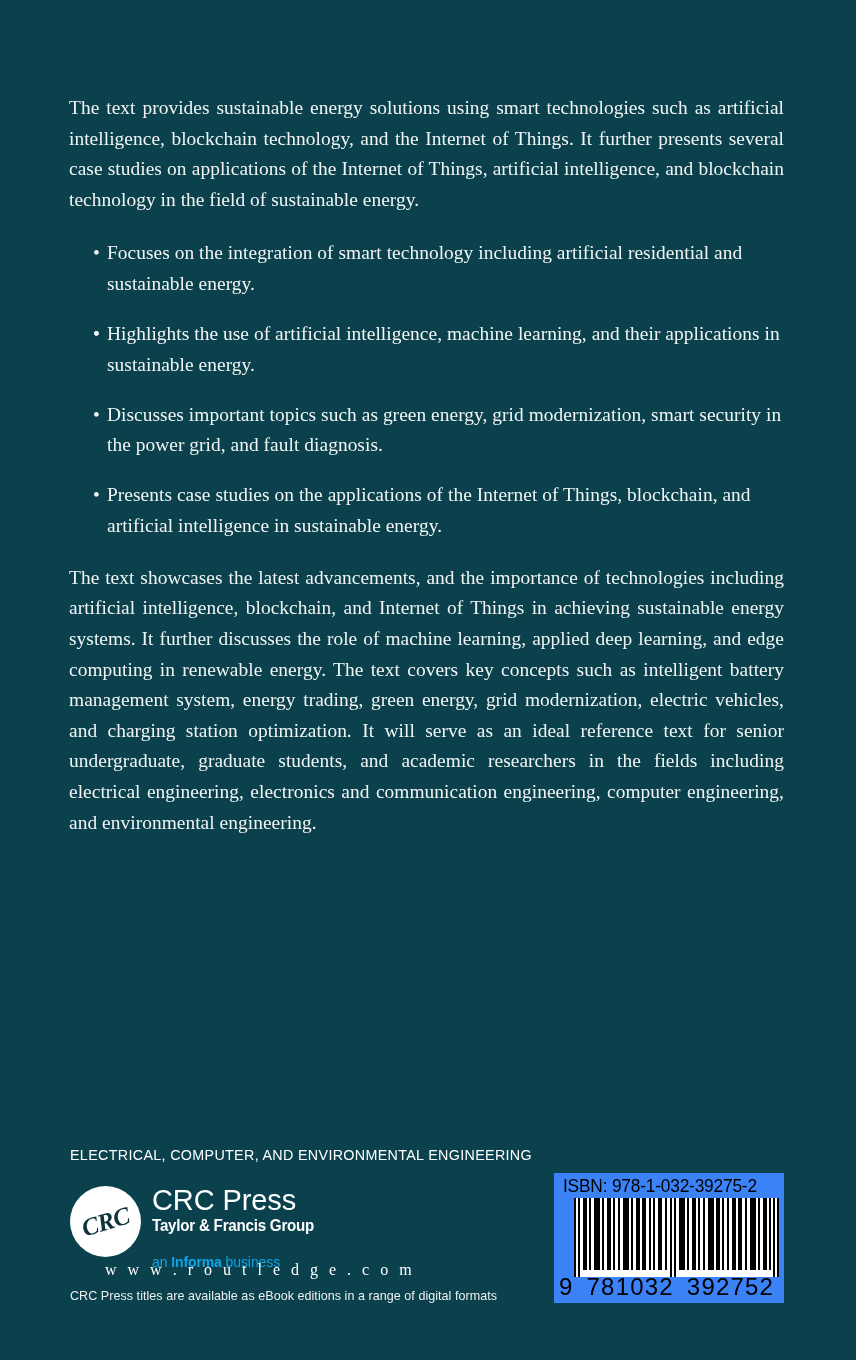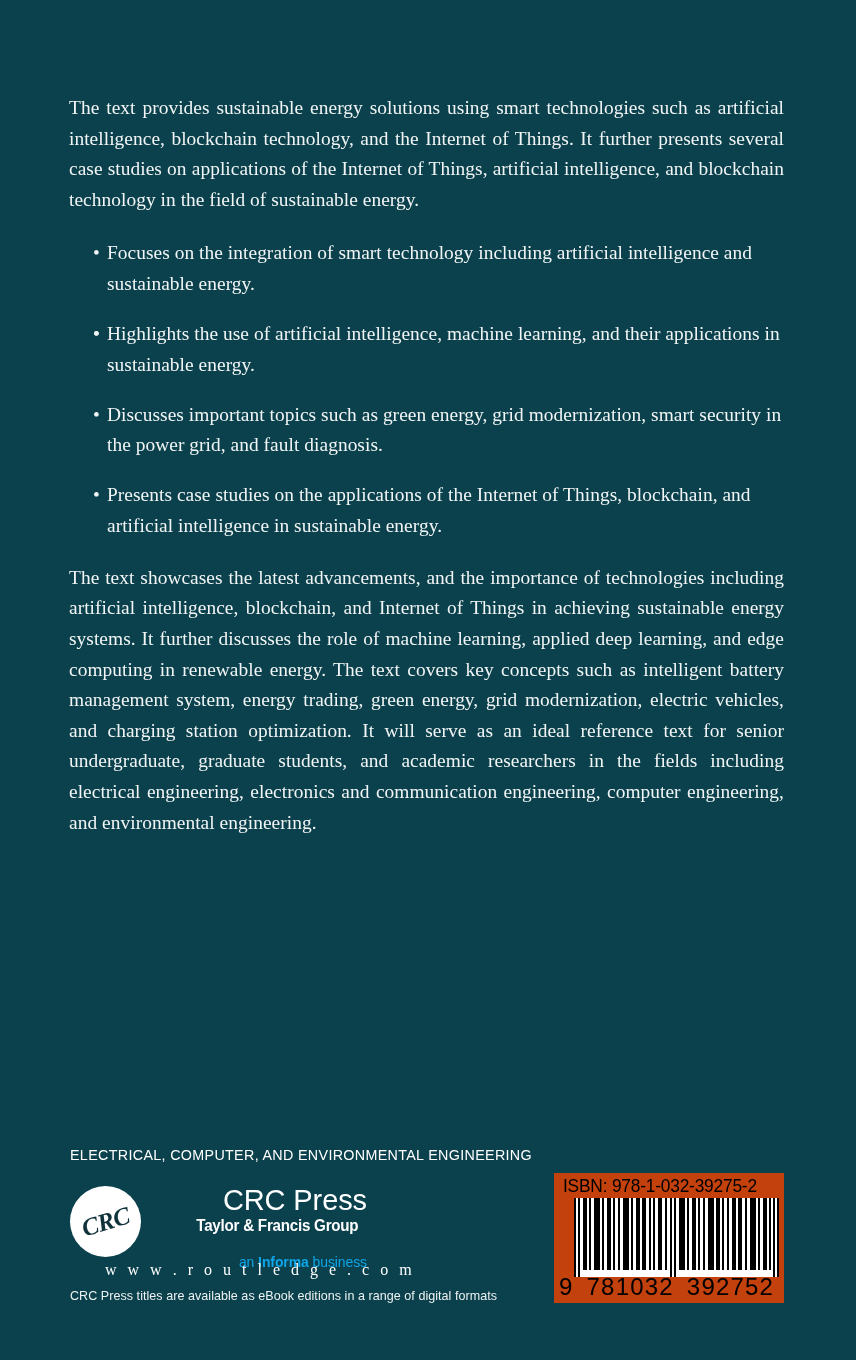--- a/index.html
+++ b/index.html
@@ -121,21 +121,20 @@
     letter-spacing: -0.5px;
     color: #10333b;
     transform: rotate(-17deg);
   }
 
   .logo-text {
     position: absolute;
     left: 82px;
     top: -2px;
     width: 215px;
-    text-align: right;
   }
   .logo-title {
     font-family: "Liberation Sans", sans-serif;
     font-size: 29px;
     line-height: 32px;
     font-weight: normal;
     color: #ffffff;
     letter-spacing: -0.1px;
   }
   .logo-sub1 {
@@ -184,21 +183,21 @@
     transform-origin: left center;
   }
 
   
   .barcode-box {
     position: absolute;
     left: 554px;
     top: 1173px;
     width: 230px;
     height: 130px;
-    background: #c2410c;
+    background: #3b82f6;
     box-sizing: border-box;
     padding: 0;
   }
   .isbn-text {
     position: absolute;
     left: 9px;
     top: 3px;
     font-family: "Liberation Sans", sans-serif;
     font-size: 17.5px;
     line-height: 21px;
@@ -239,21 +238,21 @@
 
 <div class="page">
 
   <div class="copy-block">
 
     <p class="blurb">The text provides sustainable energy solutions using smart technologies such as artificial intelligence, blockchain technology, and the Internet of Things. It further presents several case studies on applications of the Internet of Things, artificial intelligence, and blockchain technology in the field of sustainable energy.</p>
 
     <ul class="features">
       <li>
         <span class="dot">•</span>
-        <span>Focuses on the integration of smart technology including artificial intelligence and sustainable energy.</span>
+        <span>Focuses on the integration of smart technology including artificial residential and sustainable energy.</span>
       </li>
       <li>
         <span class="dot">•</span>
       </li>
       <li>
         <span class="dot">•</span>
         <span>Highlights the use of artificial intelligence, machine learning, and their applications in sustainable energy.</span>
       </li>
       <li>
         <span class="dot">•</span>

